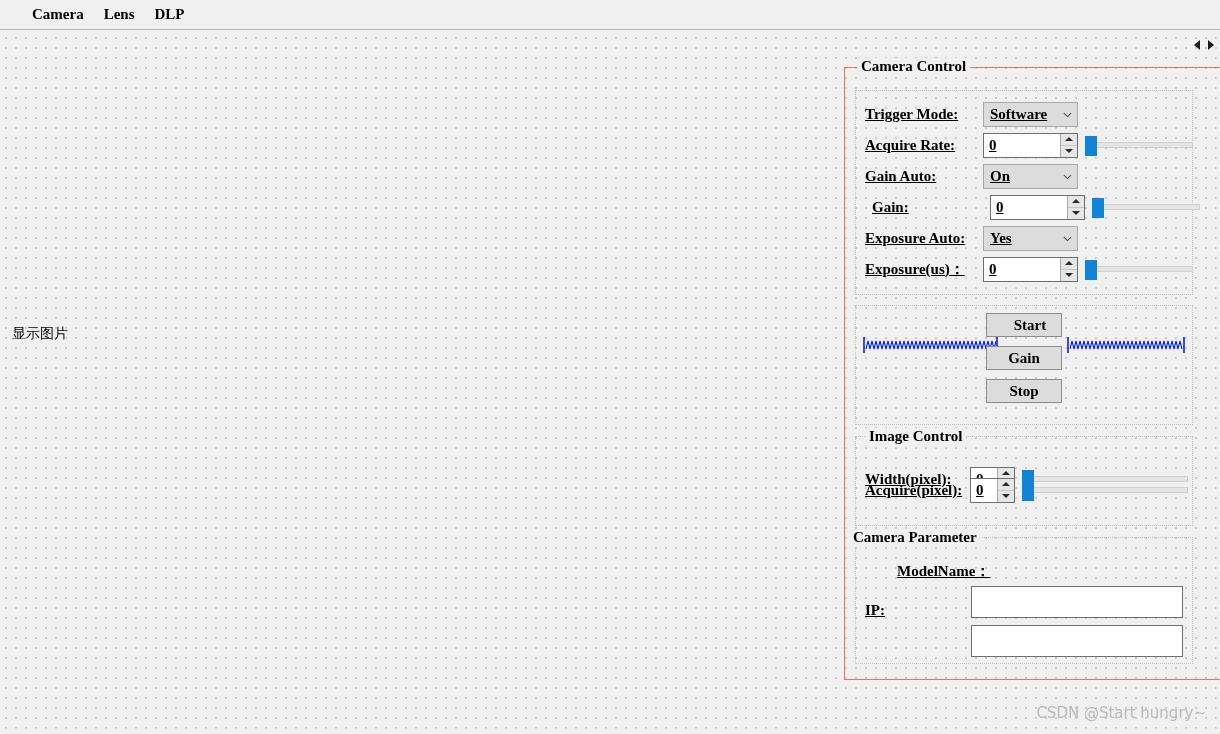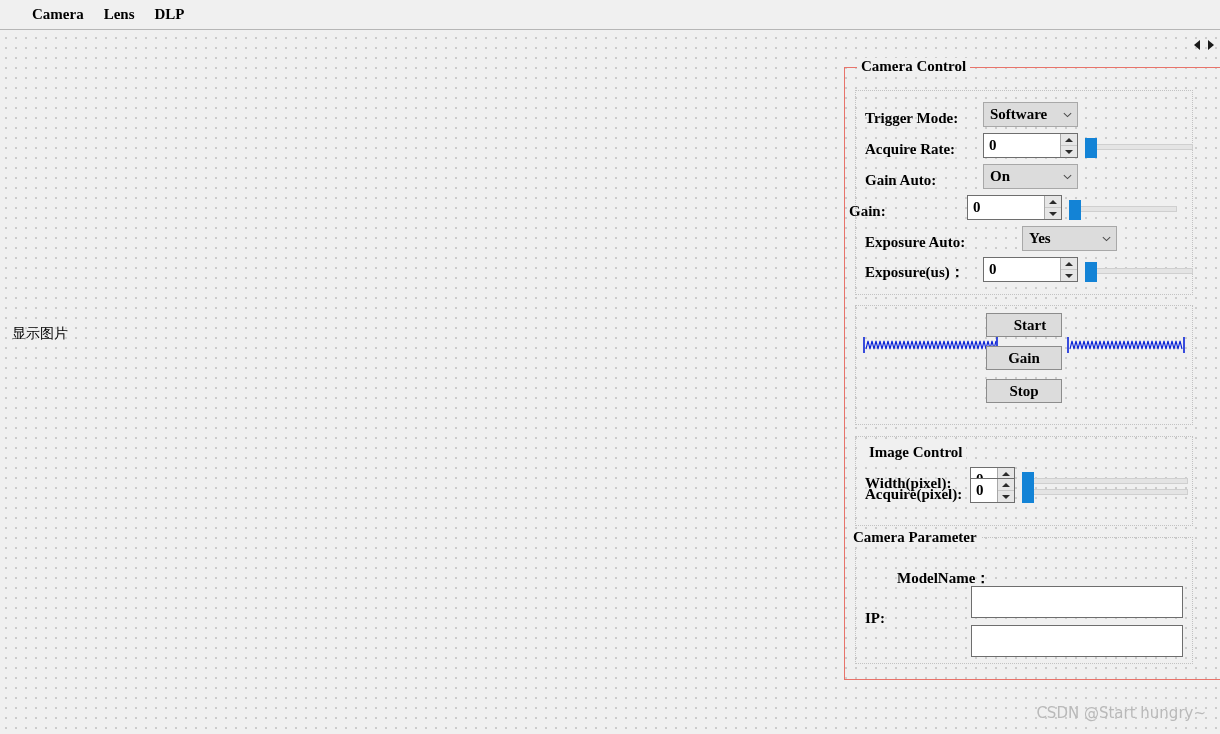--- a/index.html
+++ b/index.html
@@ -110,22 +110,23 @@
     font-weight: bold;
     font-size: 15px;
     color: #000;
     white-space: nowrap;
   }
 
   
   .row {
     position: absolute;
     display: flex;
-    align-items: flex-end;
+    align-items: center;
     height: 26px;
+    text-decoration: underline;
   }
   .field-label {
     font-family: "Liberation Serif", "DejaVu Serif", serif;
     font-weight: bold;
     font-size: 15px;
     color: #000;
     white-space: nowrap;
   }
 
   
@@ -315,40 +316,40 @@
       <div class="row" style="left:20px; top:95px;">
         <div class="field-label" style="width:118px;">Gain Auto:</div>
         <div class="combo">
           <div class="combo-value">On</div>
           <svg class="chev" viewBox="0 0 12 12">
               <path d="M2 4.5 L6 8.2 L10 4.5" fill="none" stroke="#4a4a4a" stroke-width="1.1"></path>
             </svg>
         </div>
       </div>
 
-      <div class="row" style="left:4px; top:126px;">
+      <div class="row" style="left:27px; top:126px;">
         <div class="field-label" style="width:118px;">Gain:</div>
         <div class="spin" style="width:95px;">
           <div class="spin-value">0</div>
           <div class="spin-btns">
             <div class="spin-btn">
                 <span class="spin-up"></span>
               </div>
             <div class="spin-btn">
                 <span class="spin-down"></span>
               </div>
           </div>
         </div>
         <div class="slider" style="width:108px; margin-left:7px;">
           <div class="slider-track"></div>
           <div class="slider-handle"></div>
         </div>
       </div>
 
-      <div class="row" style="left:20px; top:157px;gap:39px;">
+      <div class="row" style="left:20px; top:157px;">
         <div class="field-label" style="width:118px;">Exposure Auto:</div>
         <div class="combo">
           <div class="combo-value">Yes</div>
           <svg class="chev" viewBox="0 0 12 12">
               <path d="M2 4.5 L6 8.2 L10 4.5" fill="none" stroke="#4a4a4a" stroke-width="1.1"></path>
             </svg>
         </div>
       </div>
 
       <div class="row" style="left:20px; top:188px;">
@@ -388,21 +389,21 @@
         <svg viewBox="0 0 118 18" preserveAspectRatio="none">
           <line x1="1" y1="1" x2="1" y2="17" stroke="#0a22d8" stroke-width="1.6"></line>
           <line x1="117" y1="1" x2="117" y2="17" stroke="#0a22d8" stroke-width="1.6"></line>
           <path d="M3 13 L5 5 L7 13 L9 5 L11 13 L13 5 L15 13 L17 5 L19 13 L21 5 L23 13 L25 5 L27 13 L29 5 L31 13 L33 5 L35 13 L37 5 L39 13 L41 5 L43 13 L45 5 L47 13 L49 5 L51 13 L53 5 L55 13 L57 5 L59 13 L61 5 L63 13 L65 5 L67 13 L69 5 L71 13 L73 5 L75 13 L77 5 L79 13 L81 5 L83 13 L85 5 L87 13 L89 5 L91 13 L93 5 L95 13 L97 5 L99 13 L101 5 L103 13 L105 5 L107 13 L109 5 L111 13 L113 5 L115 13" fill="none" stroke="#0a22d8" stroke-width="1.1"></path>
         </svg>
       </div>
 
       <div class="pbutton" style="left:141px; top:311px;">Stop</div>
 
       <div class="groupbox" style="left:10px; top:368px; width:338px; height:90px;"></div>
-      <div class="groupbox-title" style="left:20px; top:376px;">Image Control</div>
+      <div class="groupbox-title" style="left:20px; top:360px;">Image Control</div>
 
       <div class="row" style="left:20px; top:378px;margin-top:20px;">
         <div class="field-label" style="width:105px;">Width(pixel):</div>
         <div class="spin" style="width:45px;">
           <div class="spin-value">0</div>
           <div class="spin-btns">
             <div class="spin-btn">
                 <span class="spin-up"></span>
               </div>
             <div class="spin-btn">

